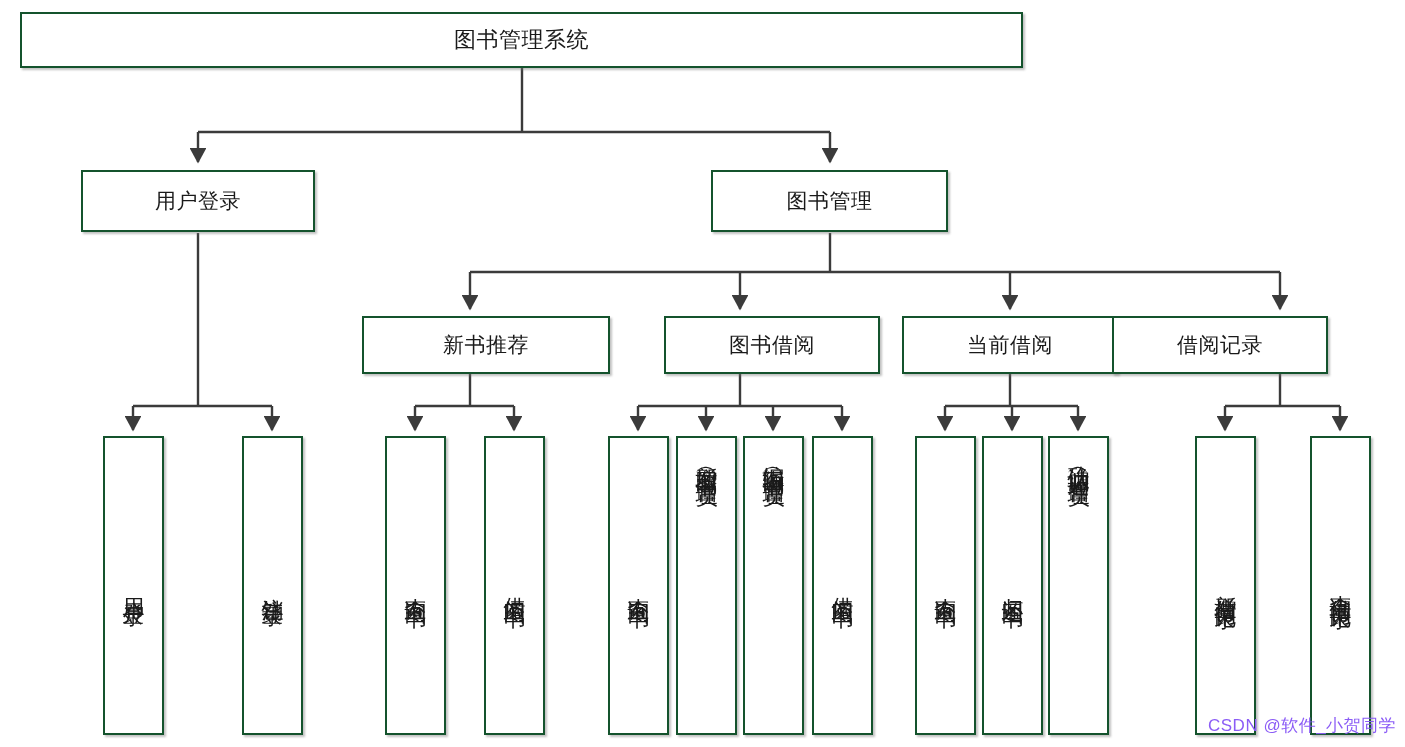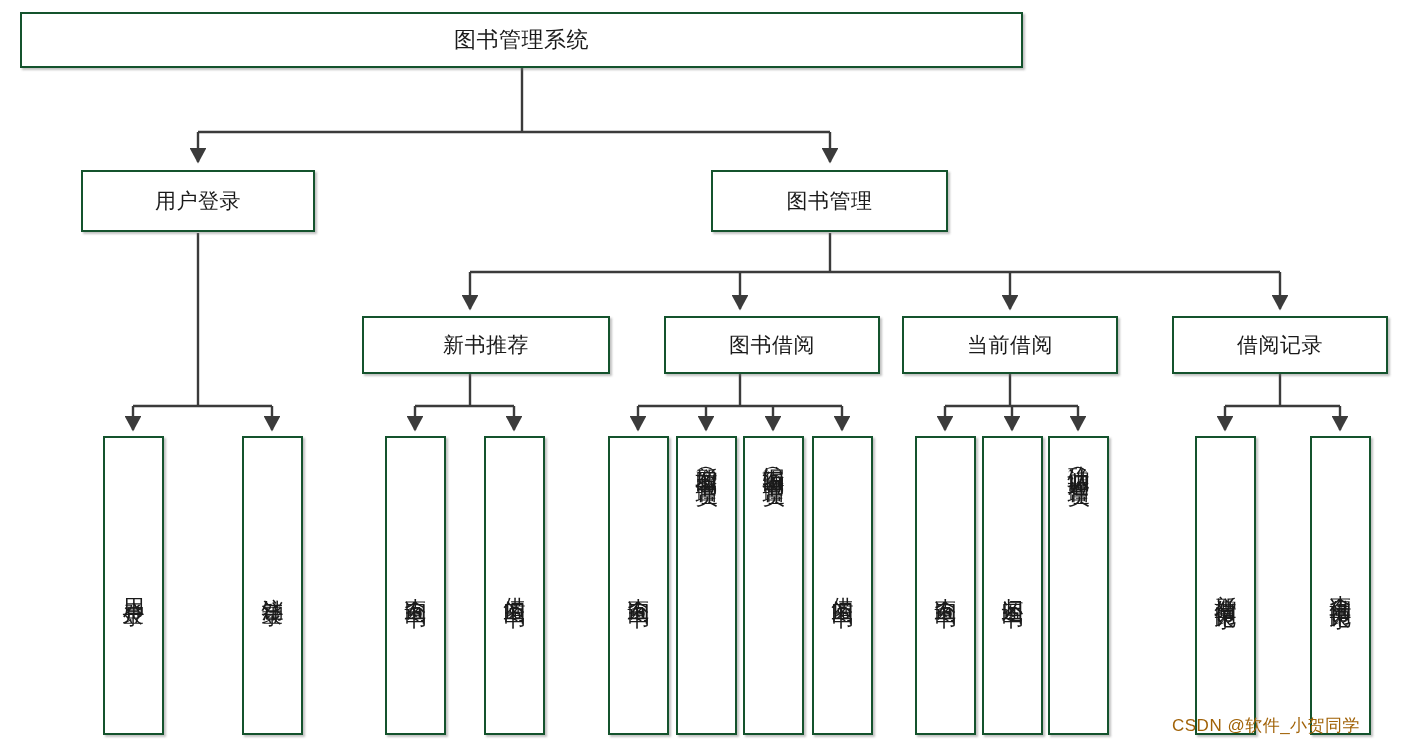--- a/index.html
+++ b/index.html
@@ -66,24 +66,24 @@
     line-height: 1;
     white-space: nowrap;
     margin: 0 auto;
   }
   .node.vertical.centered {
     align-items: center;
     padding-top: 0;
   }
   .watermark {
     position: absolute;
-    left: 1172px;
+    left: 1208px;
     top: 714px;
     font-size: 17px;
-    color: #a16207;
+    color: #8b5cf6;
     letter-spacing: 0.5px;
     white-space: nowrap;
     z-index: 5;
     user-select: none;
   }
 </style>
 </head>
 <body>
 
 <div id="diagram-root">
@@ -155,21 +155,21 @@
   </div>
 
   <div class="node horizontal" style="left:664px; top:316px; width:216px; height:58px;">
     <span class="node-label">图书借阅</span>
   </div>
 
   <div class="node horizontal" style="left:902px; top:316px; width:216px; height:58px;">
     <span class="node-label">当前借阅</span>
   </div>
 
-  <div class="node horizontal" style="left:1172px; top:316px; width:216px; height:58px;">
+  <div class="node horizontal" style="left:1112px; top:316px; width:216px; height:58px;">
     <span class="node-label">借阅记录</span>
   </div>
 
   <div class="node vertical centered" style="left:103px; top:436px; width:61px; height:299px;">
     <span class="node-label">用户登录</span>
   </div>
 
   <div class="node vertical centered" style="left:242px; top:436px; width:61px; height:299px;">
     <span class="node-label">注销登录</span>
   </div>

